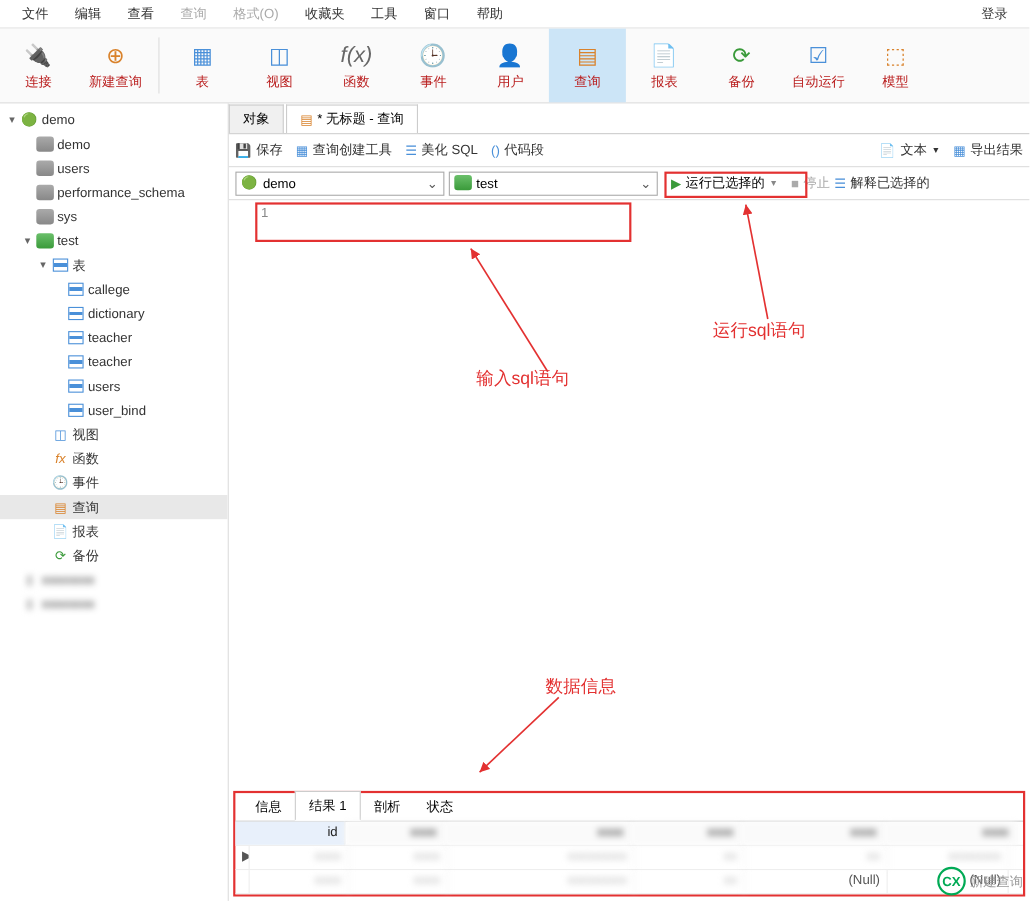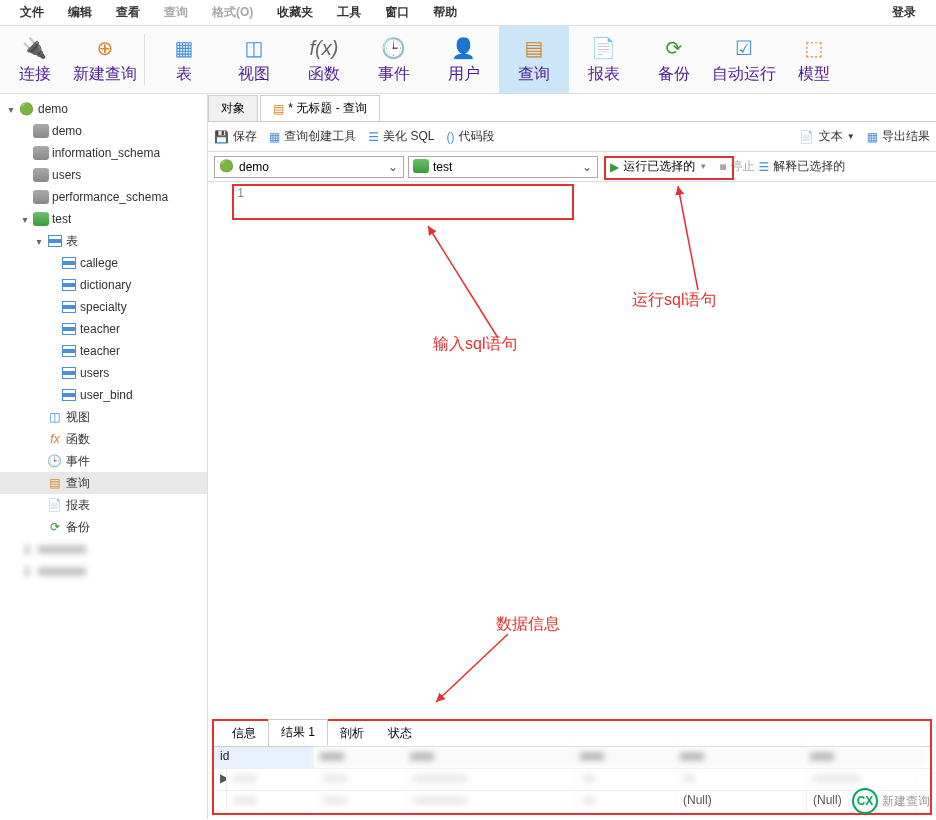--- a/index.html
+++ b/index.html
@@ -1,25 +1,25 @@
 <!DOCTYPE html>
 <html><head>
 <meta charset="utf-8">
 <style>
 * { margin: 0; padding: 0; box-sizing: border-box; font-family: "Microsoft YaHei", sans-serif; font-size: 12px; }
 body { background: #fff; width: 936px; height: 820px; overflow: hidden; position: relative; }
 .menubar { display: flex; align-items: center; height: 26px; border-bottom: 1px solid #ddd; padding: 0 8px; }
-.menubar .mi { padding: 0 12px; cursor: pointer; color: #333; font-weight: bold; }
+.menubar .mi { padding: 0 12px; cursor: pointer; color: #333; }
 .menubar .mi.dis { color: #aaa; }
 .menubar .spacer { flex: 1; }
 .toolbar { display: flex; height: 68px; border-bottom: 1px solid #ddd; background: #fafafa; }
 .tbtn { width: 70px; display: flex; flex-direction: column; align-items: center; justify-content: center; gap: 2px; cursor: pointer; }
 .tbtn.sel { background: #cce5f7; }
 .tbtn .ic { width: 28px; height: 28px; display: flex; align-items: center; justify-content: center; font-size: 20px; }
-.tbtn .lbl { font-size: 16px; color: #4c1d95; }
+.tbtn .lbl { font-size: 12px; color: #b91c1c; }
 .sep { width: 1px; background: #ddd; margin: 8px 4px; }
 .body { display: flex; height: 725px; }
 .sidebar { width: 208px; border-right: 1px solid #ddd; overflow: hidden; padding-top: 4px; }
 .node { display: flex; align-items: center; height: 22px; padding-left: 4px; cursor: pointer; white-space: nowrap; }
 .node .tw { width: 14px; text-align: center; color: #666; font-size: 10px; }
 .node .nic { width: 18px; height: 18px; display: flex; align-items: center; justify-content: center; margin-right: 2px; }
 .node .nlbl { color: #333; }
 .node.sel { background: #e8e8e8; }
 .ind1 { padding-left: 18px; }
 .ind2 { padding-left: 32px; }
@@ -34,21 +34,21 @@
 .combo { display: flex; align-items: center; border: 1px solid #aaa; height: 22px; padding: 0 4px; background: #fff; cursor: pointer; }
 .combo .cic { width: 16px; height: 16px; margin-right: 4px; }
 .combo .cv { flex: 1; }
 .combo .car { width: 12px; text-align: center; color: #555; }
 .runbtn { display: flex; align-items: center; gap: 4px; padding: 0 8px; height: 22px; cursor: pointer; }
 .editor { flex: 1; display: flex; padding: 4px 0 0 20px; font-family: Consolas, monospace; font-size: 15px; }
 .gutter { width: 22px; text-align: right; padding-right: 6px; color: #888; }
 .sql { }
 .sql .kw { color: #0066cc; background: #cfe2ff; }
 .sql .ident { color: #333; background: #cfe2ff; }
-.resbox { border: 2px solid #e33131; margin: 0 4px 4px 4px; }
+.resbox { border: 2px solid #e33131; margin: 0 4px 4px 4px; text-align: right; }
 .restabs { display: flex; height: 26px; border-bottom: 1px solid #ccc; align-items: flex-end; padding-left: 6px; }
 .rtab { padding: 4px 12px; cursor: pointer; }
 .rtab.act { border: 1px solid #ccc; border-bottom: 1px solid #fff; background: #fff; }
 .grid { }
 .grow { display: flex; height: 22px; border-bottom: 1px solid #eee; }
 .gcell { border-right: 1px solid #eee; padding: 2px 6px; overflow: hidden; color: #555; }
 .ghdr .gcell { background: #fafafa; color: #222; font-weight: 500; }
 .ghdr .gcell.first { background: #e8f0fb; }
 .blurred { filter: blur(3px); color: #bbb; }
 .annot { position: absolute; color: #e33131; font-size: 16px; pointer-events: none; }
@@ -141,35 +141,35 @@
         <span class="nic">
           <span class="cyl"></span>
         </span>
         <span class="nlbl">demo</span>
       </div>
     <div class="node ind1">
         <span class="tw"></span>
         <span class="nic">
           <span class="cyl"></span>
         </span>
-        <span class="nlbl">information_schema</span>
+        <span class="nlbl">users</span>
       </div>
     <div class="node ind1">
         <span class="tw"></span>
         <span class="nic">
           <span class="cyl"></span>
         </span>
-        <span class="nlbl">users</span>
+        <span class="nlbl">performance_schema</span>
       </div>
     <div class="node ind1">
         <span class="tw"></span>
         <span class="nic">
           <span class="cyl"></span>
         </span>
-        <span class="nlbl">performance_schema</span>
+        <span class="nlbl">sys</span>
       </div>
     <div class="node ind1">
         <span class="tw">▾</span>
         <span class="nic">
           <span class="cyl g"></span>
         </span>
         <span class="nlbl">test</span>
       </div>
     <div class="node ind2">
         <span class="tw">▾</span>
@@ -184,27 +184,20 @@
           <span class="tbl"></span>
         </span>
         <span class="nlbl">callege</span>
       </div>
     <div class="node ind3">
         <span class="tw"></span>
         <span class="nic">
           <span class="tbl"></span>
         </span>
         <span class="nlbl">dictionary</span>
-      </div>
-    <div class="node ind3">
-        <span class="tw"></span>
-        <span class="nic">
-          <span class="tbl"></span>
-        </span>
-        <span class="nlbl">specialty</span>
       </div>
     <div class="node ind3">
         <span class="tw"></span>
         <span class="nic">
           <span class="tbl"></span>
         </span>
         <span class="nlbl">teacher</span>
       </div>
     <div class="node ind3">
         <span class="tw"></span>
@@ -378,21 +371,21 @@
           <marker id="ah" markerWidth="8" markerHeight="8" refX="6" refY="3" orient="auto">
             <path d="M0,0 L6,3 L0,6 Z" fill="#e33131"></path>
           </marker>
         </defs>
         <line x1="80" y1="120" x2="10" y2="8" stroke="#e33131" stroke-width="1.5" marker-end="url(#ah)"></line>
       </svg>
     <div class="annot" style="left:225px;top:240px">输入sql语句</div>
     <svg class="arrow" style="left:460px;top:86px" width="60" height="120">
         <line x1="30" y1="110" x2="10" y2="6" stroke="#e33131" stroke-width="1.5" marker-end="url(#ah)"></line>
       </svg>
-    <div class="annot" style="left:424px;top:196px">运行sql语句</div>
+    <div class="annot" style="left:440px;top:196px">运行sql语句</div>
     <svg class="arrow" style="left:220px;top:536px" width="90" height="80">
         <line x1="80" y1="4" x2="8" y2="72" stroke="#e33131" stroke-width="1.5" marker-end="url(#ah)"></line>
       </svg>
     <div class="annot" style="left:288px;top:520px">数据信息</div>
   </div>
 </div>
 
 <div class="watermark">
     <span class="circ">CX</span>
     <span>新建查询</span>

